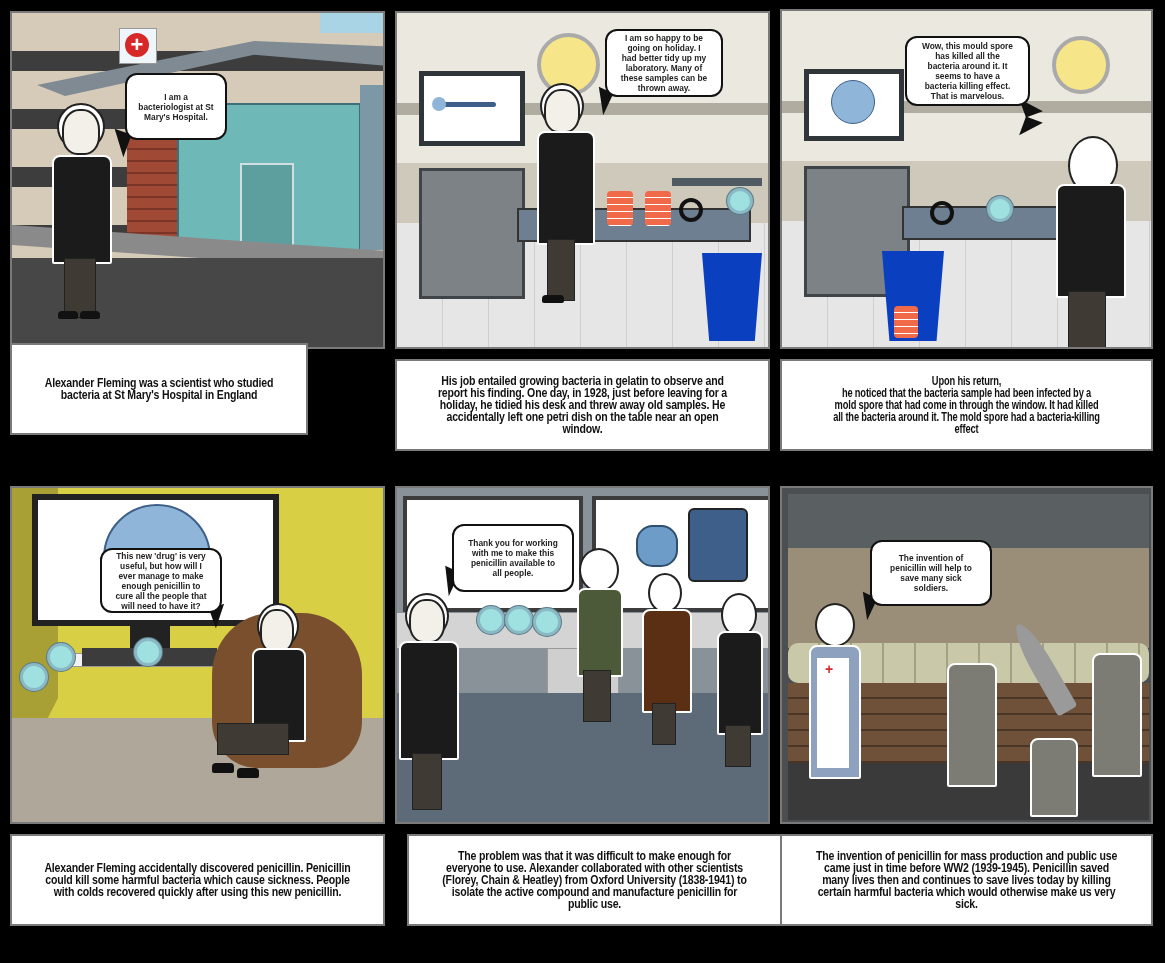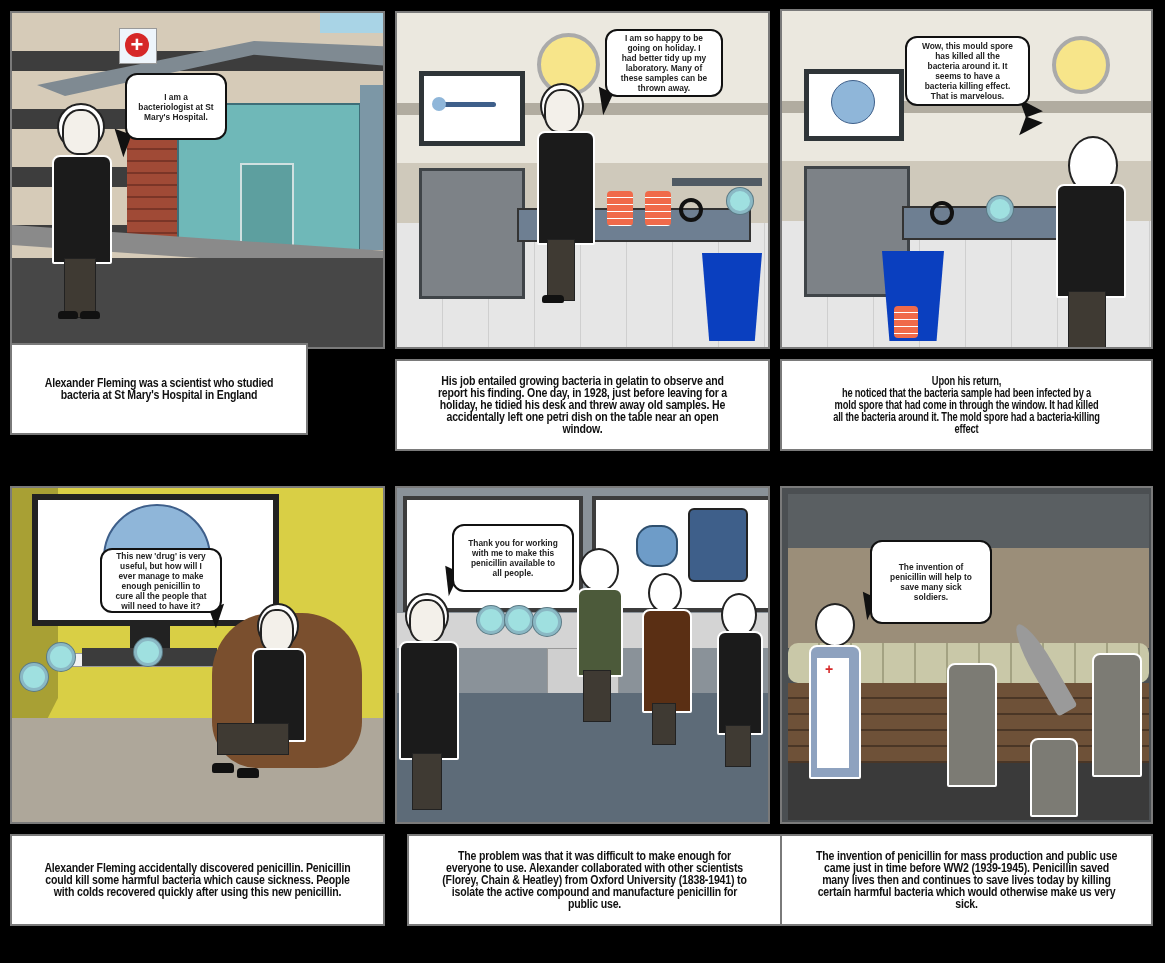--- a/index.html
+++ b/index.html
@@ -220,20 +220,20 @@
   </div>
   <div class="person" style="left:165px;top:140px;width:55px;height:170px;">
     <div class="coat" style="left:0;top:35px;width:46px;height:120px;background:#7c7b74;"></div>
   </div>
   <div class="person" style="left:248px;top:225px;width:50px;height:100px;">
     <div class="coat" style="left:0;top:25px;width:44px;height:75px;background:#7c7b74;"></div>
   </div>
   <div class="person" style="left:310px;top:130px;width:55px;height:170px;">
     <div class="coat" style="left:0;top:35px;width:46px;height:120px;background:#7c7b74;"></div>
   </div>
-  <div class="bubble" style="left:88px;top:52px;width:122px;height:84px;">
+  <div class="bubble" style="left:88px;top:52px;width:122px;height:66px;">
       <span>The invention of penicillin will help to save many sick soldiers.</span>
     </div>
   <div class="tail" style="left:75px;top:106px;border-left:16px solid transparent;border-top:24px solid #111;transform:rotate(25deg);"></div>
 </div>
 <div class="cell caption" style="left:780px;top:834px;width:373px;height:92px;">
   <span>The invention of penicillin for mass production and public use came just in time before WW2 (1939-1945). Penicillin saved many lives then and continues to save lives today by killing certain harmful bacteria which would otherwise make us very sick.</span>
 </div>
 
 </body></html>

